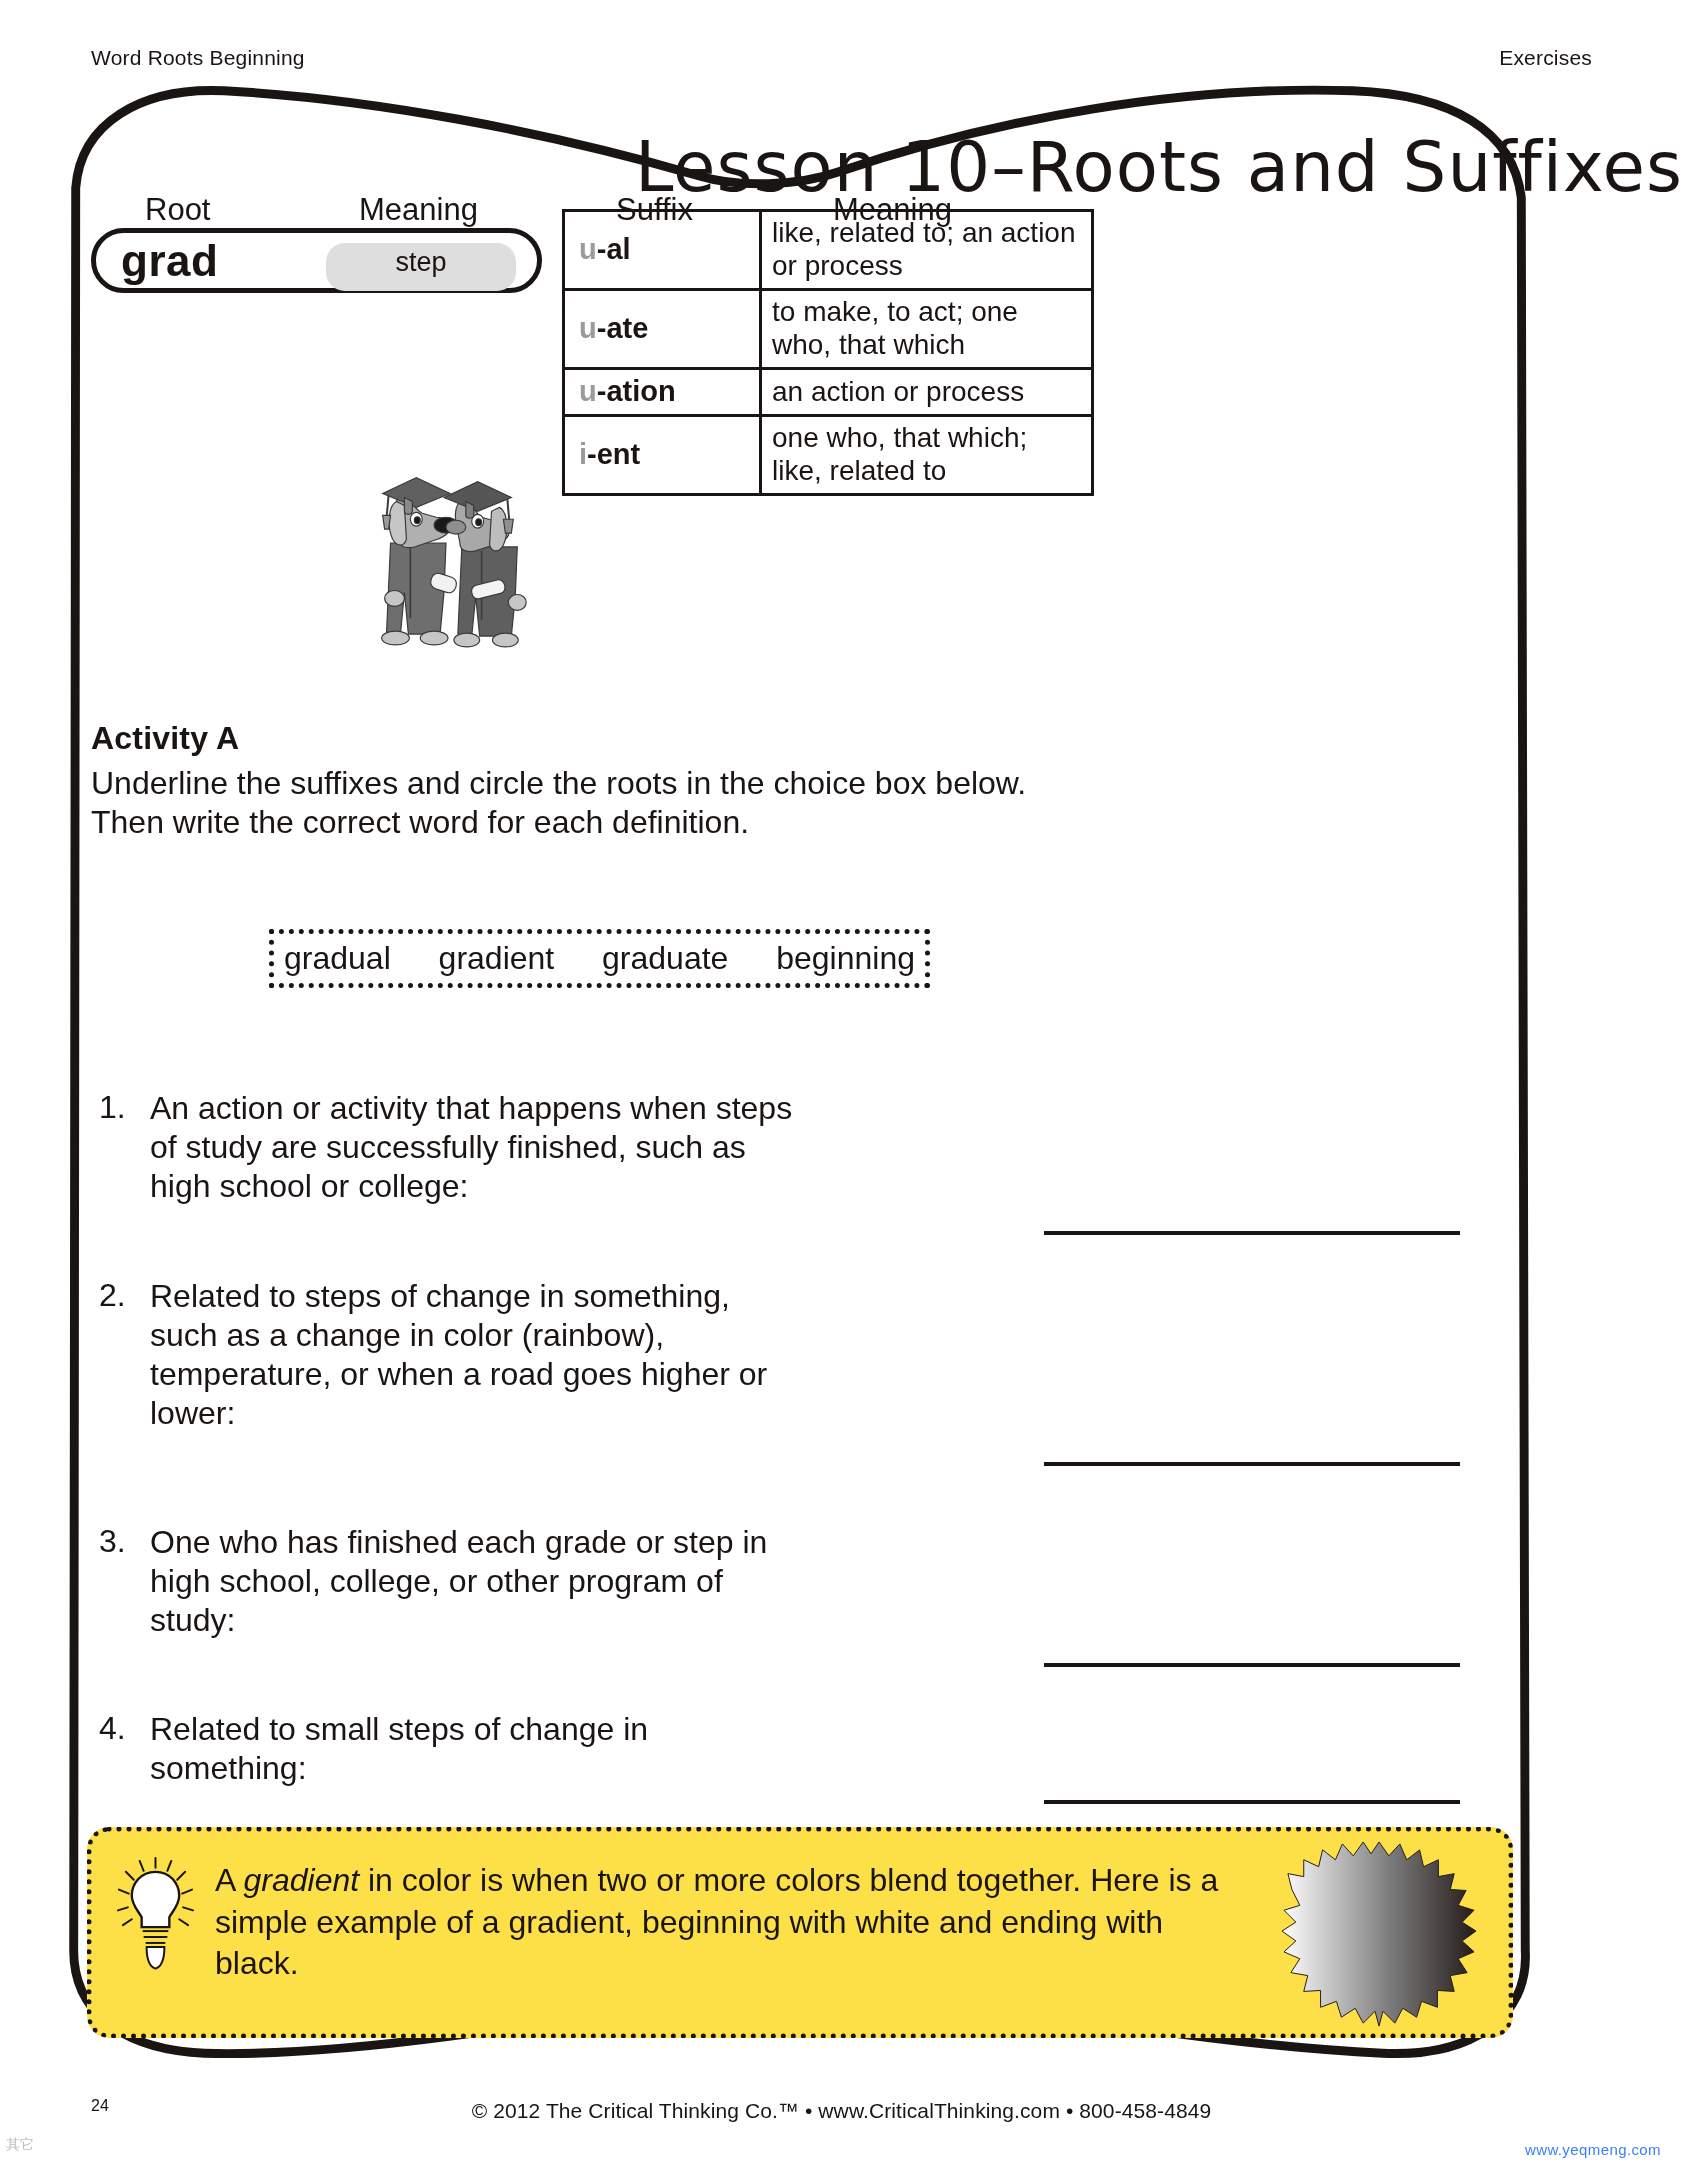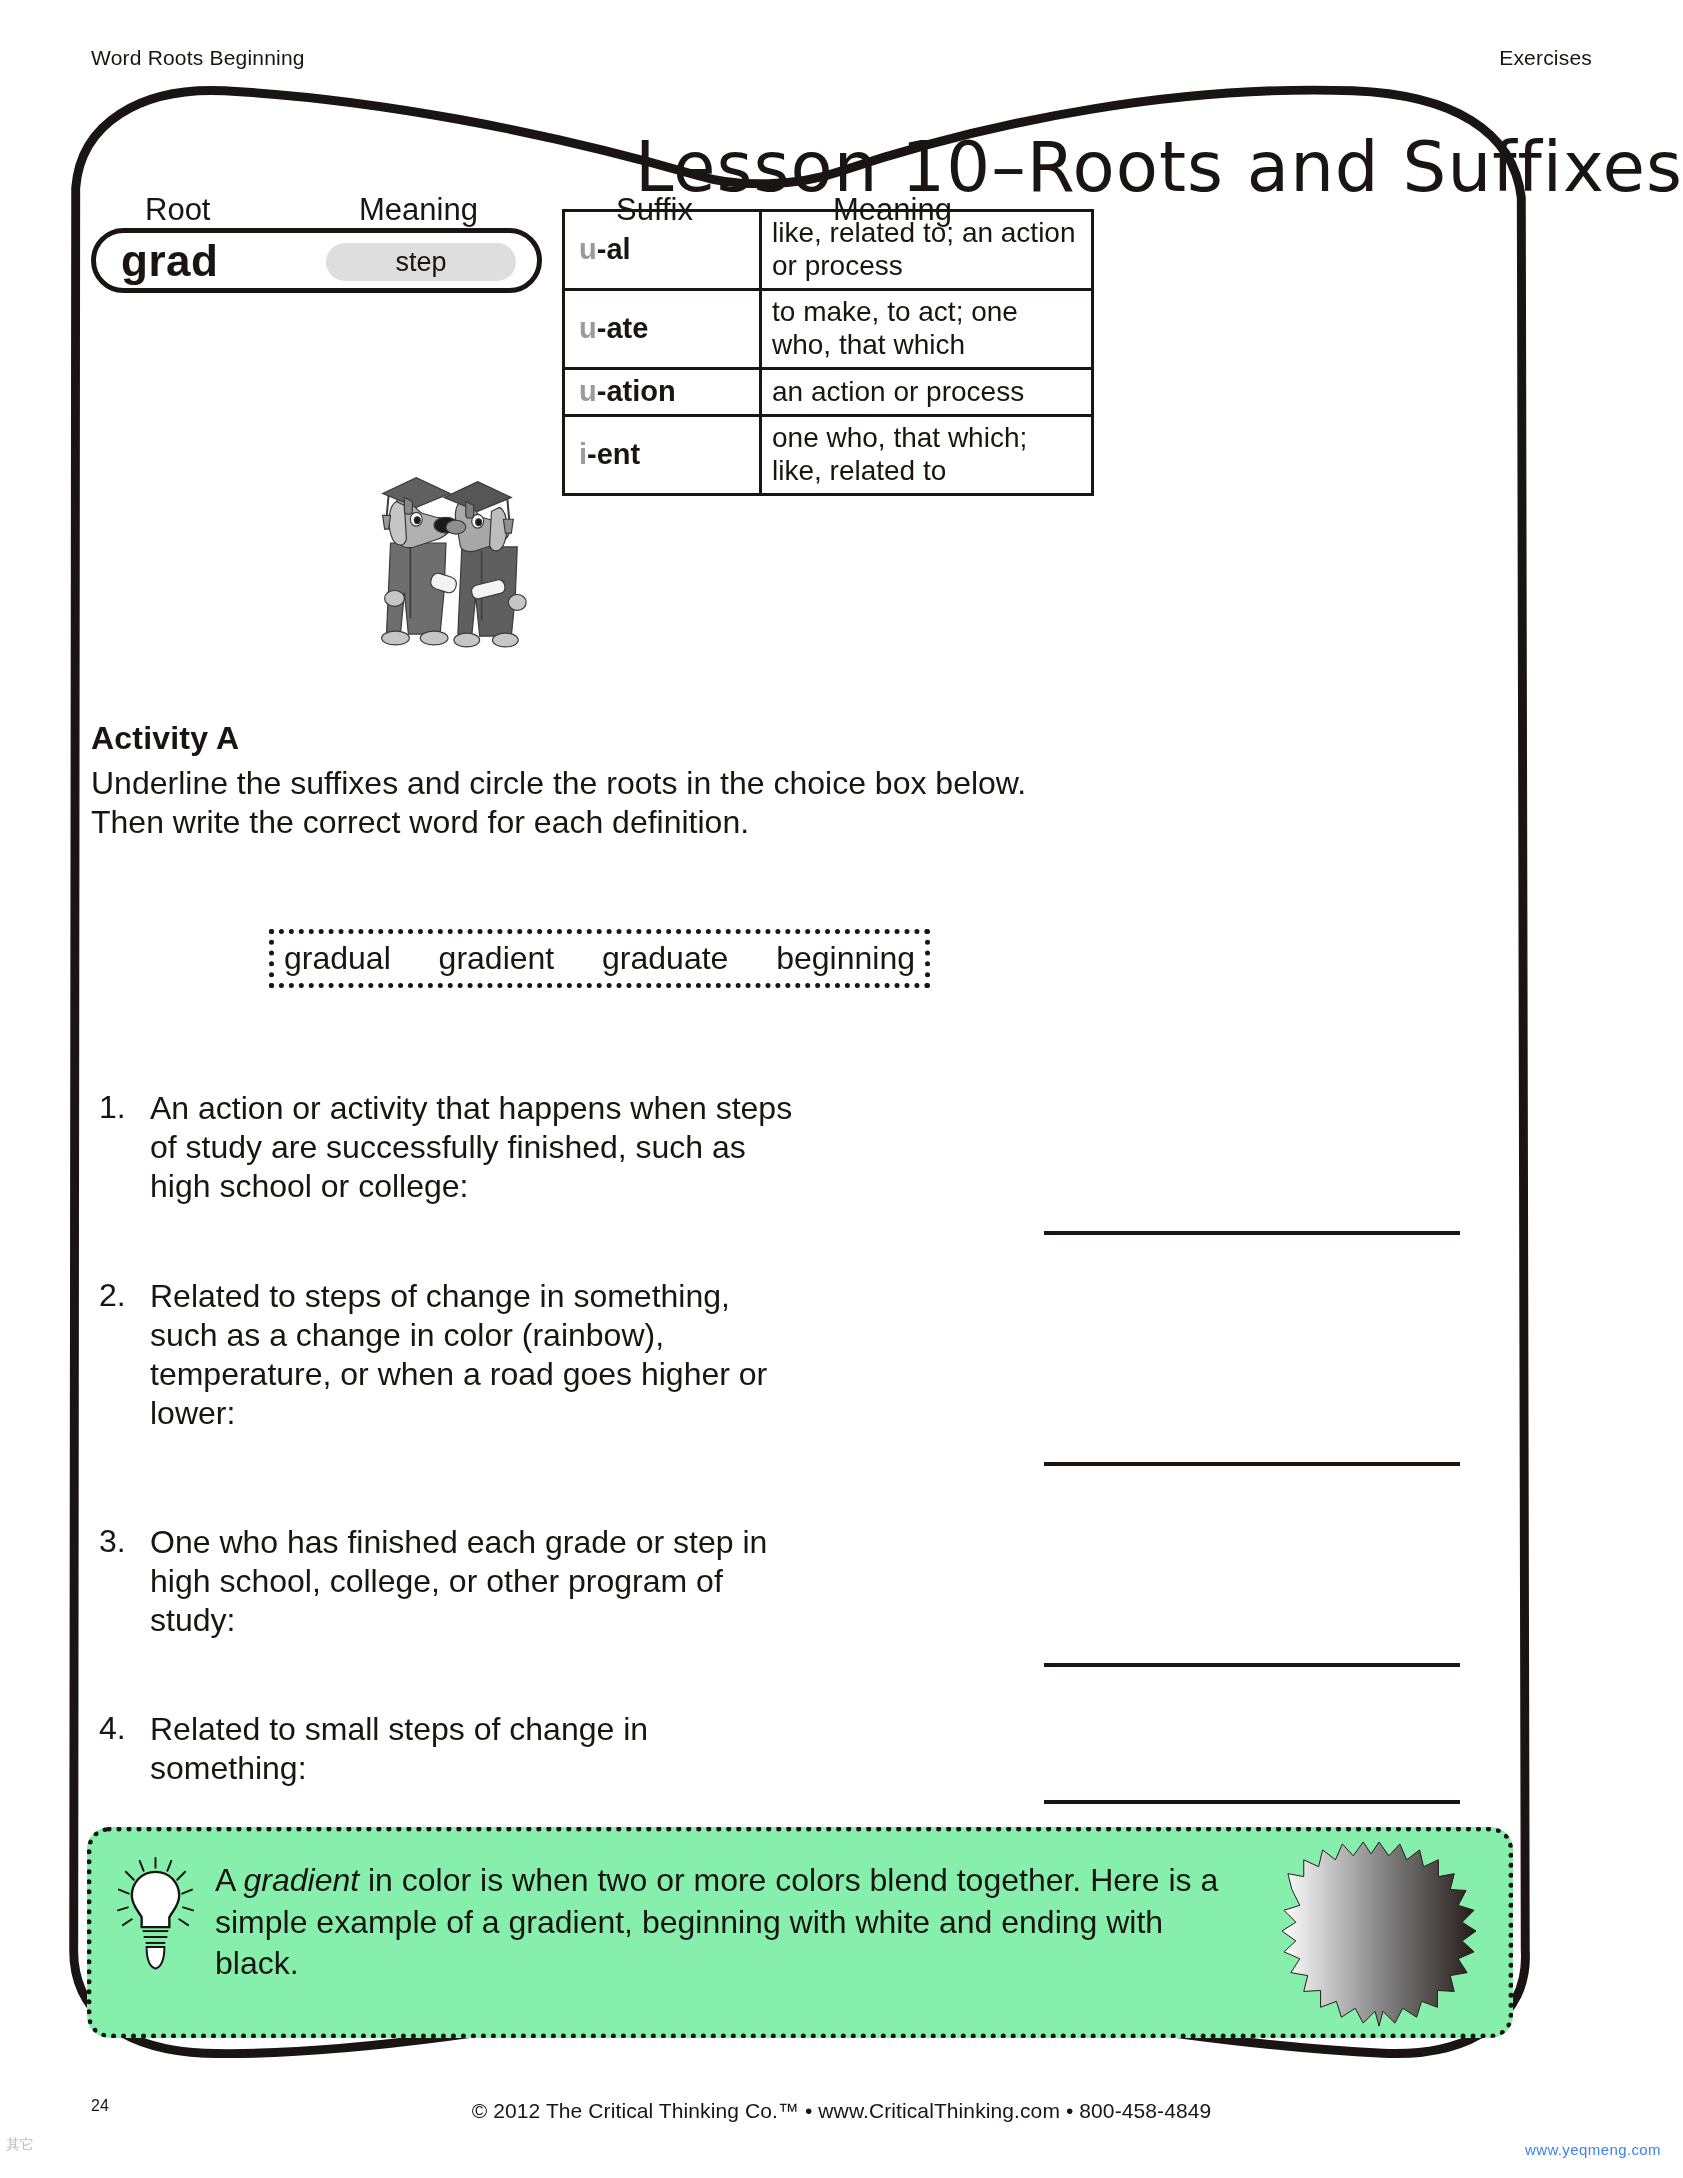--- a/index.html
+++ b/index.html
@@ -82,21 +82,21 @@
     top: 236px;
     font-size: 44px;
     font-weight: bold;
     letter-spacing: 0.5px;
   }
   #meaning-pill {
     position: absolute;
     left: 326px;
     top: 243px;
     width: 190px;
-    height: 38px;
+    height: 48px;
     background: #dedede;
     border-radius: 19px;
     text-align: center;
     line-height: 38px;
     font-size: 27px;
     color: #1a1412;
   }
 
   
   #suffix-table {
@@ -199,21 +199,21 @@
     left: 1044px;
   }
 
   
   #tip-box {
     position: absolute;
     left: 87px;
     top: 1827px;
     width: 1426px;
     height: 211px;
-    background: #86efac;
+    background: #fde047;
     border: 5px dotted #1a1412;
     border-radius: 22px;
     box-sizing: border-box;
   }
   #bulb-icon {
     position: absolute;
     left: 22px;
     top: 24px;
     width: 83px;
     height: 119px;

